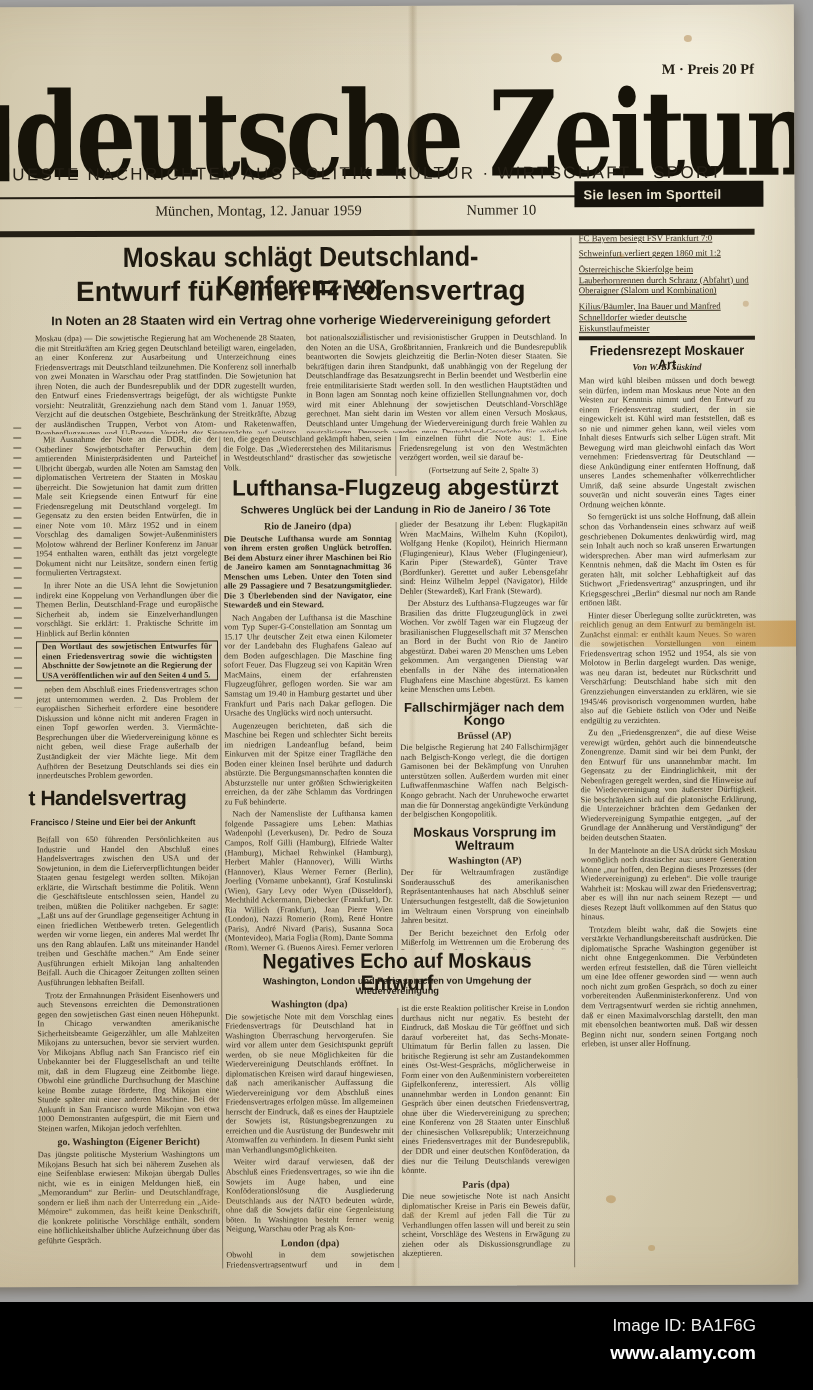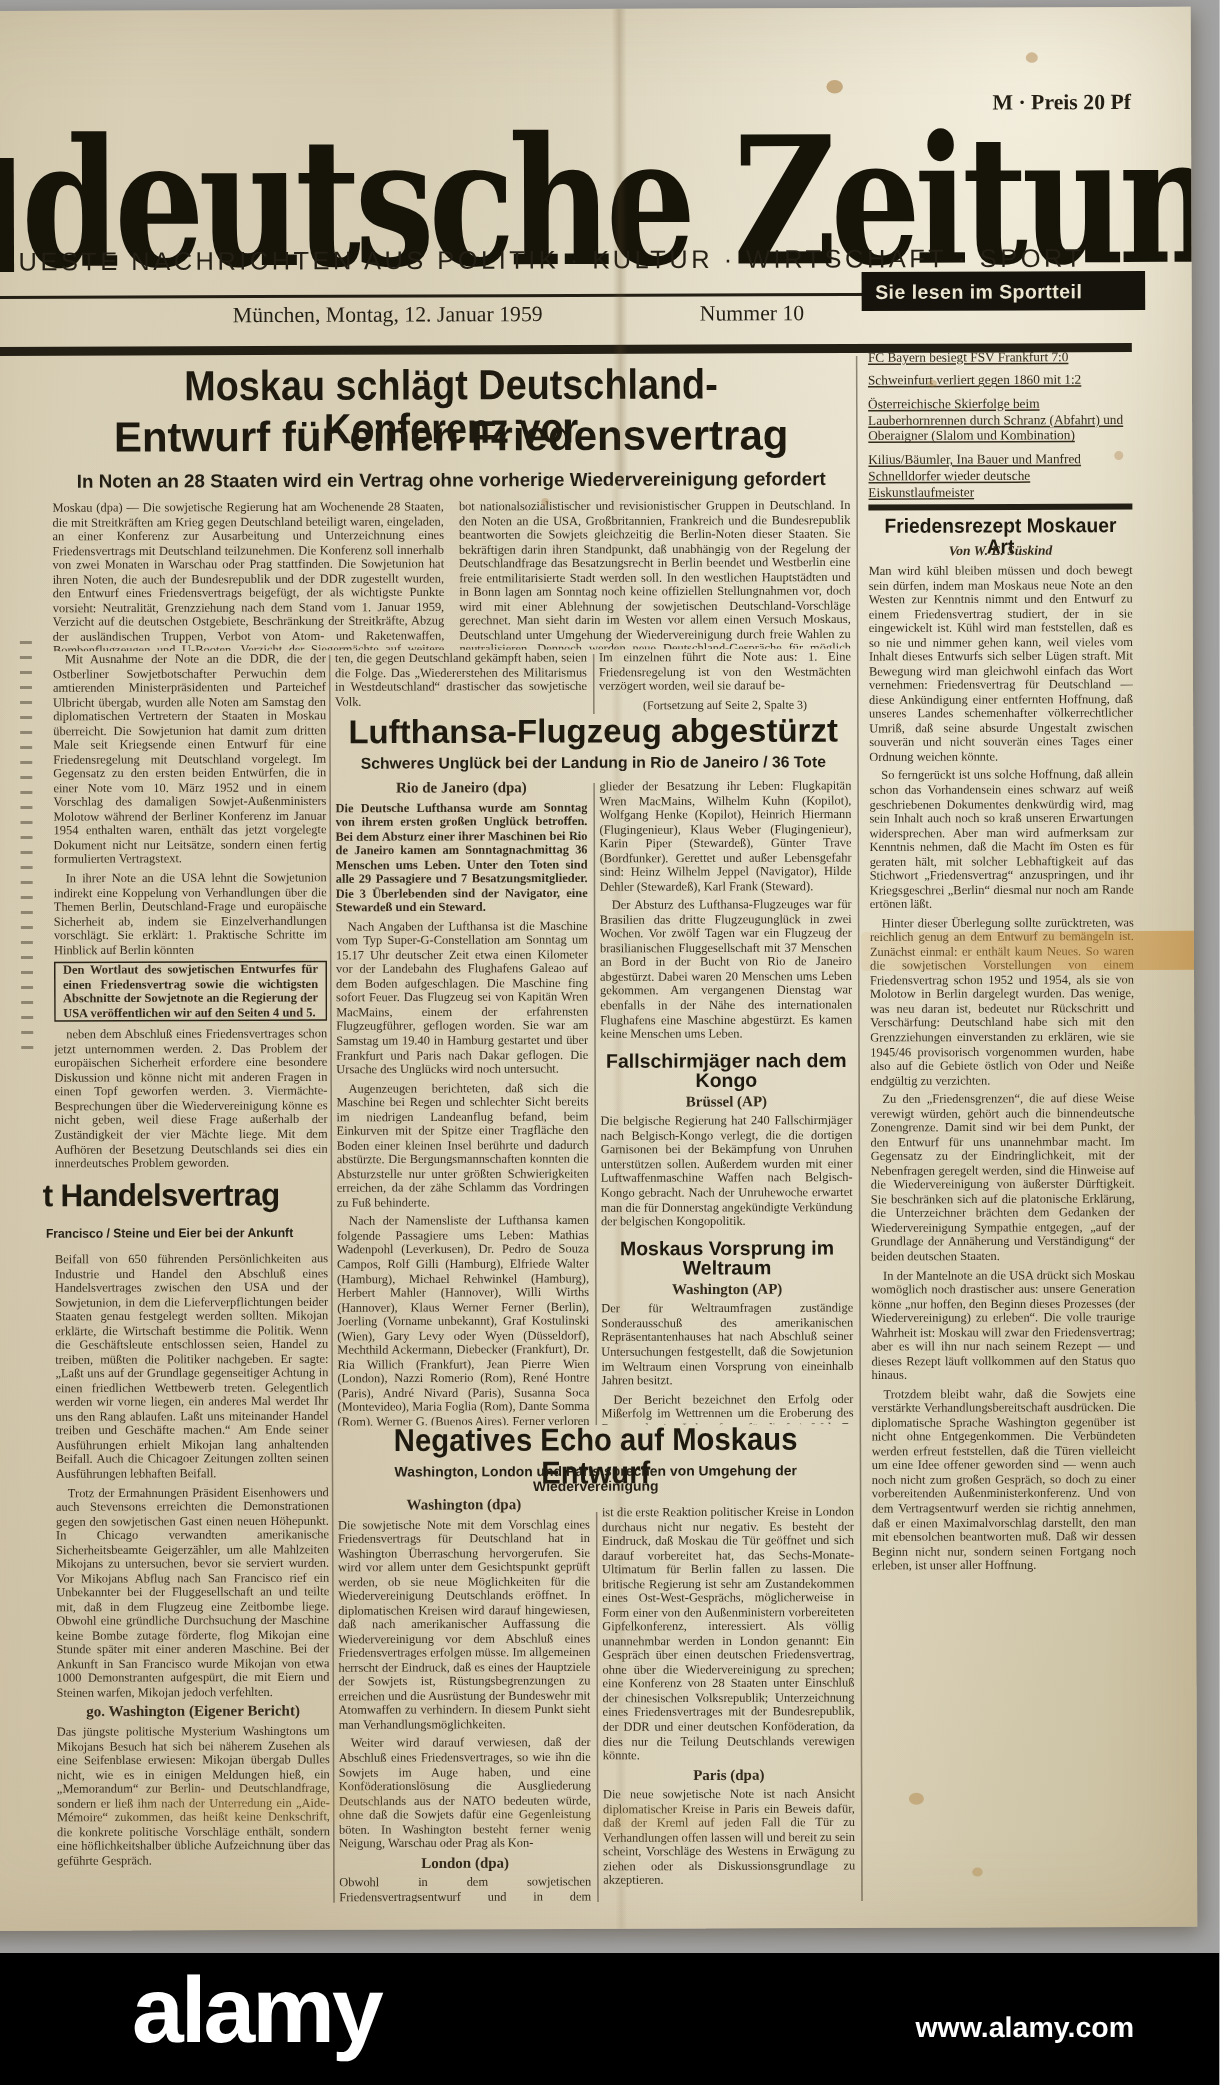--- a/index.html
+++ b/index.html
@@ -194,17 +194,17 @@
       <div class="spot" style="left:744px;top:296px;width:6px;height:6px;background:rgba(160,110,45,.3);"></div>
       <div class="spot" style="left:362px;top:326px;width:5px;height:5px;background:rgba(160,110,45,.3);"></div>
       <div class="spot" style="left:604px;top:1190px;width:10px;height:8px;background:rgba(170,120,50,.4);"></div>
       <div class="spot" style="left:646px;top:1240px;width:7px;height:6px;background:rgba(170,120,50,.35);"></div>
       <div class="spot" style="left:700px;top:556px;width:5px;height:5px;background:rgba(160,110,45,.3);"></div>
 
     </div>
   </div>
 
   <div class="alamy-bar">
-    <div class="alamy-logo">alamy</div>
+    <div class="bar-id">Image ID: BA1F6G</div>
     <div class="bar-url">www.alamy.com</div>
   </div>
 
 </div>
 
 </body></html>

